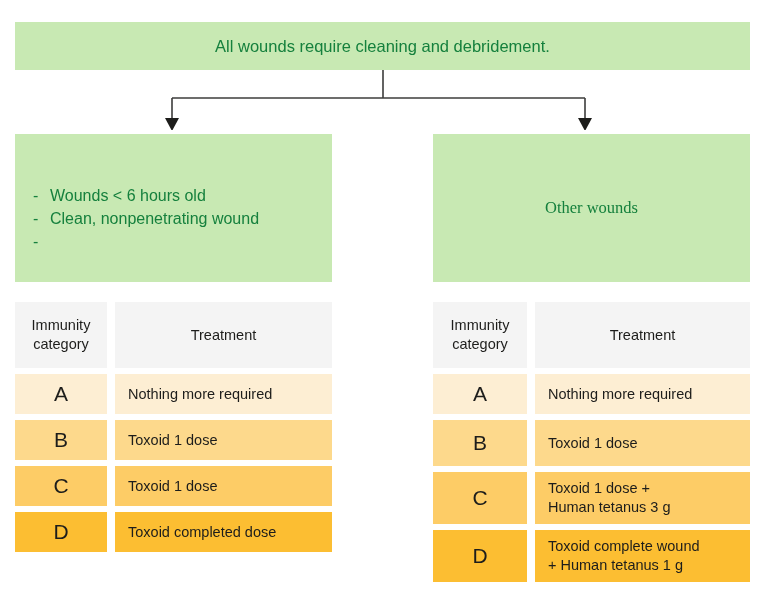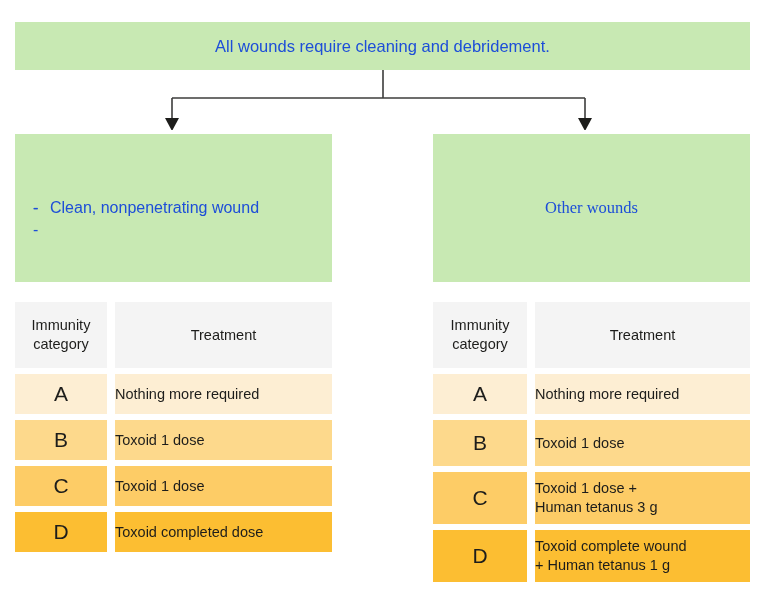--- a/index.html
+++ b/index.html
@@ -24,21 +24,21 @@
   }
 
   
   .green-box {
     position: absolute;
     background: #c8e9b3;
     box-sizing: border-box;
     display: flex;
     align-items: center;
     justify-content: center;
-    color: #1d4ed8;
+    color: #15803d;
   }
 
   #top-box {
     left: 15px;
     top: 22px;
     width: 735px;
     height: 48px;
     font-size: 16.5px;
   }
 
@@ -126,21 +126,21 @@
     font-size: 14.5px;
   }
   .th.cat { padding: 0 6px; }
 
   .cat-cell {
     justify-content: center;
     font-size: 21px;
   }
   .treat-cell {
     justify-content: flex-start;
-    padding-left: 0;
+    padding-left: 13px;
     line-height: 1.3;
   }
 
   
   .tint-a { background: #fdeed3; }
   .tint-b { background: #fdd98c; }
   .tint-c { background: #fdcc66; }
   .tint-d { background: #fcbe32; }
 
   .h-head   { height: 66px; }
@@ -167,20 +167,21 @@
     <polygon points="165,48 179,48 172,61" fill="#1d1d1b"></polygon>
 
     <line x1="585" y1="28" x2="585" y2="48" stroke="#3c3c3b" stroke-width="1.6"></line>
     <polygon points="578,48 592,48 585,61" fill="#1d1d1b"></polygon>
   </svg>
 
   <div class="green-box" id="left-criteria-box">
     <ul class="criteria-list">
       <li>
         <span class="dash">-</span>
+        <span>Wounds &lt; 6 hours old</span>
       </li>
       <li>
         <span class="dash">-</span>
         <span>Clean, nonpenetrating wound</span>
       </li>
       <li>
         <span class="dash">-</span>
       </li>
     </ul>
   </div>

